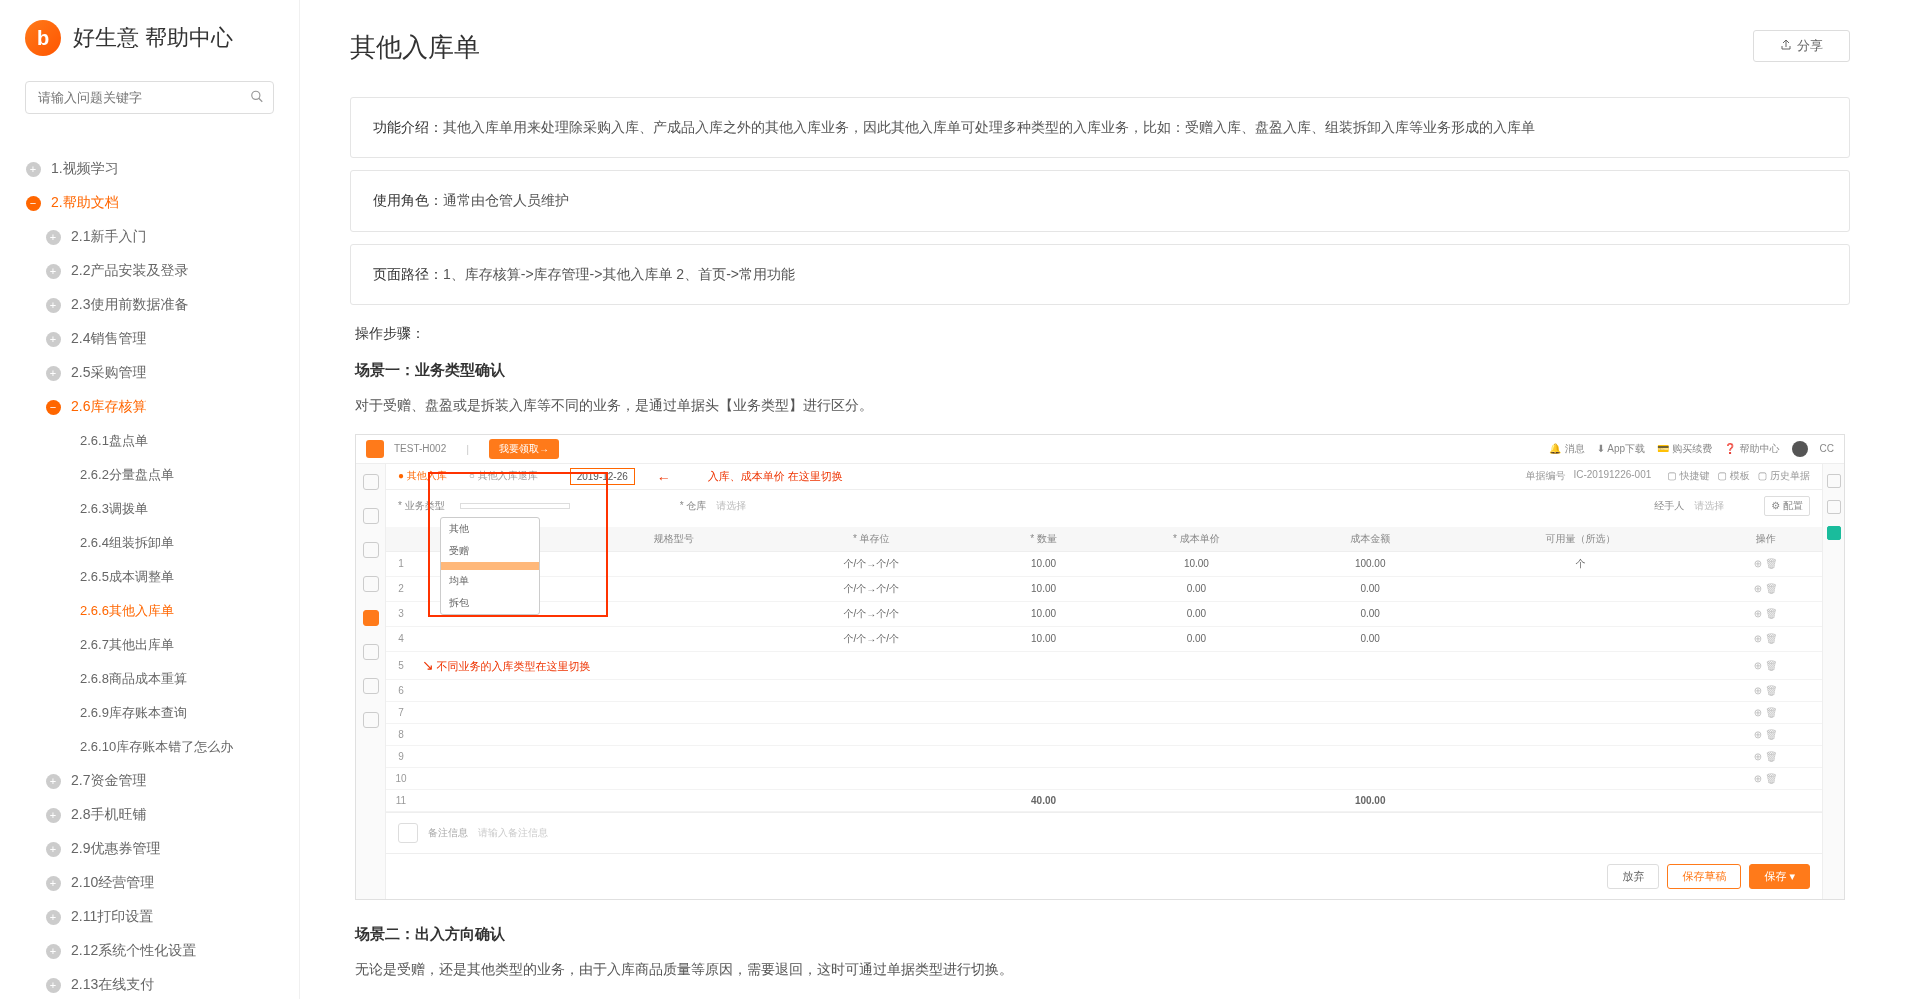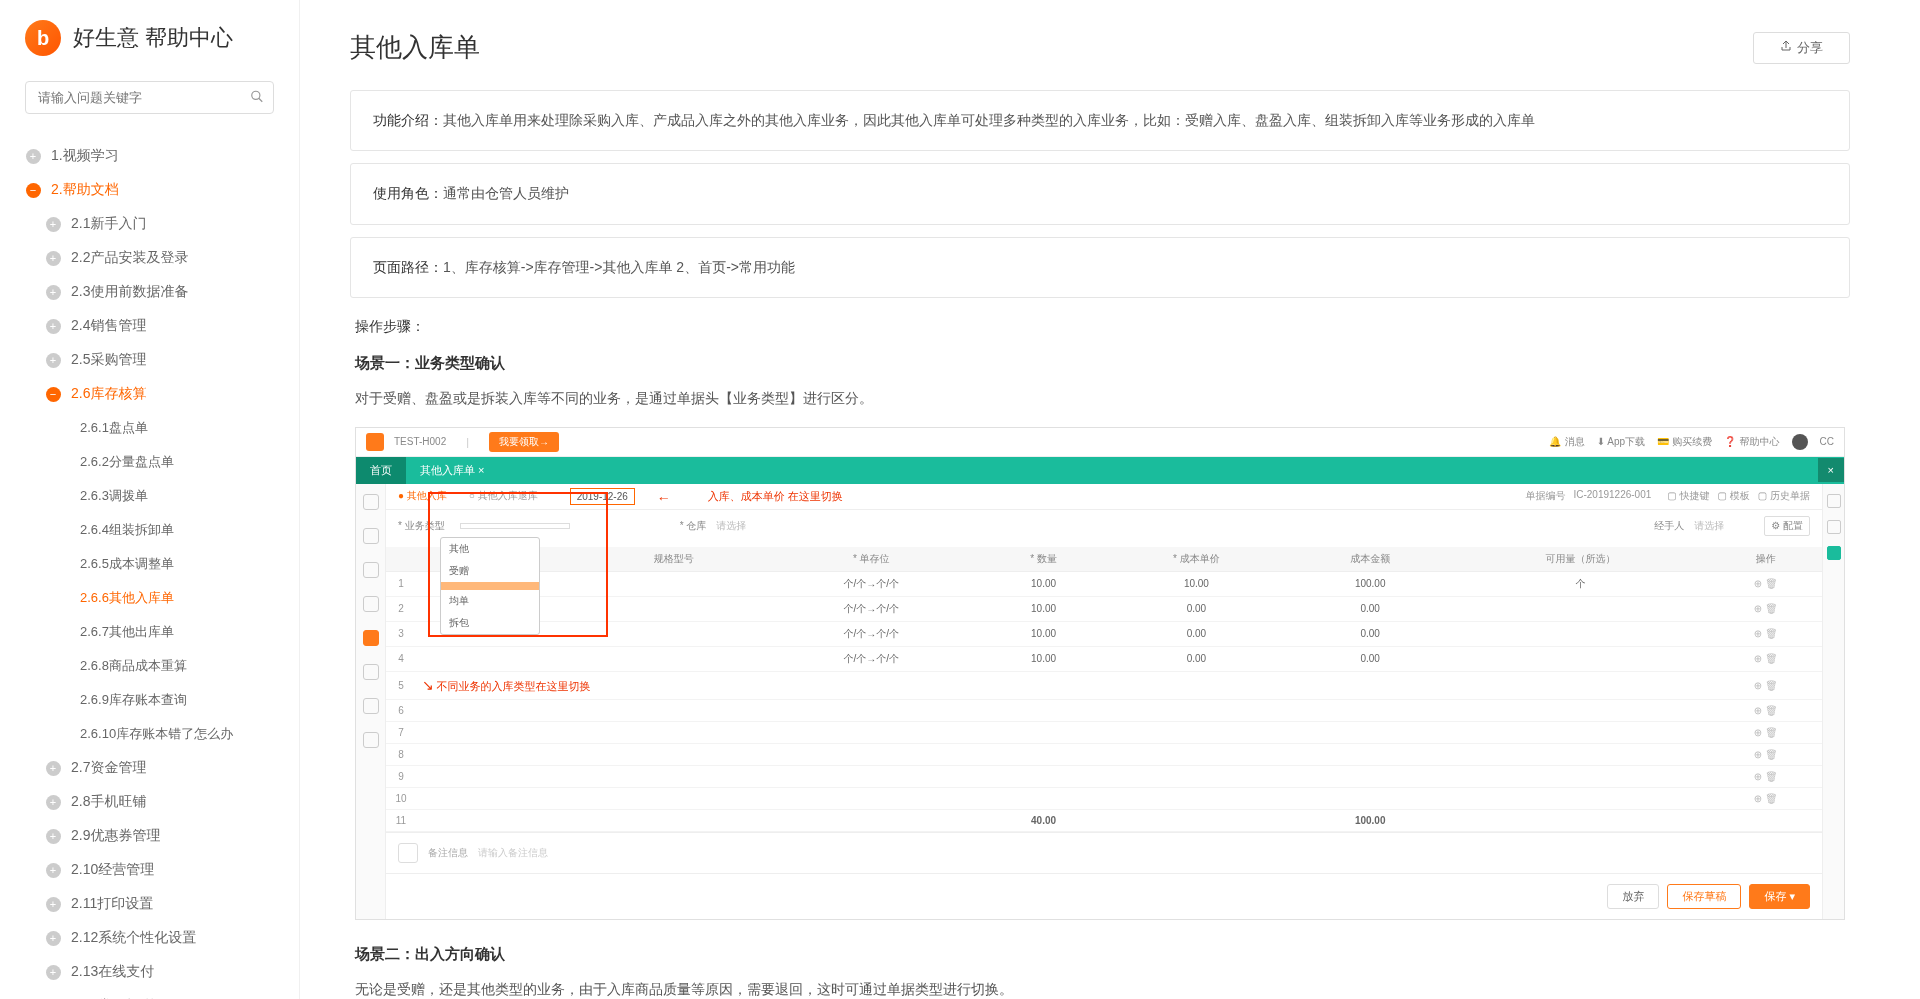--- a/index.html
+++ b/index.html
@@ -2,33 +2,33 @@
 <html><head>
 <meta charset="utf-8">
 <style>
 * { box-sizing: border-box; margin: 0; padding: 0; }
 body { font-family: "Microsoft YaHei", Arial, sans-serif; font-size: 14px; color: #333; background: #fff; }
 .container { display: flex; min-height: 100vh; }
 .sidebar { width: 300px; padding: 20px 25px; border-right: 1px solid #f0f0f0; flex-shrink: 0; }
 .logo-row { display: flex; align-items: center; margin-bottom: 25px; }
 .logo-icon { width: 36px; height: 36px; background: linear-gradient(135deg,#ff7a1a,#ff5500); border-radius: 50%; display: flex; align-items: center; justify-content: center; color: #fff; font-weight: bold; font-size: 20px; margin-right: 12px; }
 .logo-text { font-size: 22px; color: #333; }
-.search-box { position: relative; margin-bottom: 25px; }
+.search-box { position: relative; margin-bottom: 38px; }
 .search-input { width: 100%; padding: 8px 35px 8px 12px; border: 1px solid #ddd; border-radius: 4px; font-size: 13px; outline: none; }
 .search-icon { position: absolute; right: 10px; top: 50%; transform: translateY(-50%); color: #999; }
 .nav-item { display: flex; align-items: center; padding: 8px 0; cursor: pointer; color: #666; font-size: 14px; }
 .nav-item.level-0 { padding-left: 0; }
 .nav-item.level-1 { padding-left: 20px; }
 .nav-item.level-2 { padding-left: 55px; font-size: 13px; }
 .nav-item.active { color: #ff6600; }
 .nav-icon { width: 16px; height: 16px; margin-right: 10px; display: inline-flex; align-items: center; justify-content: center; flex-shrink: 0; }
 .plus-circle { width: 15px; height: 15px; border-radius: 50%; background: #ccc; display: flex; align-items: center; justify-content: center; color: #fff; font-size: 11px; line-height: 1; }
 .minus-circle { width: 15px; height: 15px; border-radius: 50%; background: #ff6600; display: flex; align-items: center; justify-content: center; color: #fff; font-size: 11px; line-height: 1; }
 .main { flex: 1; padding: 30px 50px; max-width: 1600px; }
-.title-row { display: flex; justify-content: space-between; align-items: center; margin-bottom: 25px; gap: 48px; }
+.title-row { display: flex; justify-content: space-between; align-items: flex-start; margin-bottom: 32px; gap: 48px; }
 .page-title { font-size: 26px; font-weight: 500; color: #333; }
 .share-btn { border: 1px solid #ddd; padding: 6px 26px; border-radius: 3px; font-size: 13px; color: #666; cursor: pointer; background: #fff; display: flex; align-items: center; gap: 5px; }
 .info-box { border: 1px solid #e5e5e5; border-radius: 3px; padding: 18px 22px; margin-bottom: 12px; background: #fff; font-size: 14px; color: #555; line-height: 1.6; }
 .info-label { color: #333; font-family: Liberation Serif, serif; }
 .content-section { margin-top: 20px; padding: 0 5px; }
 .step-label { font-size: 14px; color: #333; margin-bottom: 15px; font-weight: 500; }
 .scene-title { font-size: 15px; color: #333; margin: 18px 0 12px; font-weight: bold; }
 .scene-text { font-size: 14px; color: #555; line-height: 1.9; margin-bottom: 10px; }
 
 .screenshot { border: 1px solid #e0e0e0; margin: 15px 0 25px; font-size: 11px; background: #fff; position: relative; }
@@ -265,25 +265,20 @@
           <span style="margin-left:20px" class="orange-pill">我要领取→</span>
           <div class="ss-top-right" id="ss-top-right">
               <span>🔔 消息</span>
               <span>⬇ App下载</span>
               <span>💳 购买续费</span>
               <span>❓ 帮助中心</span>
               <span class="ss-avatar"></span>
               <span>CC</span>
             </div>
         </div>
-        <div class="ss-tabs">
-          <div class="ss-tab alt">首页</div>
-          <div class="ss-tab">其他入库单 ×</div>
-          <div class="ss-close-x">×</div>
-        </div>
         <div class="ss-body">
           <div class="ss-left">
             <div class="ss-left-icon"></div>
             <div class="ss-left-icon"></div>
             <div class="ss-left-icon"></div>
             <div class="ss-left-icon"></div>
             <div class="ss-left-icon active"></div>
             <div class="ss-left-icon"></div>
             <div class="ss-left-icon"></div>
             <div class="ss-left-icon"></div>

